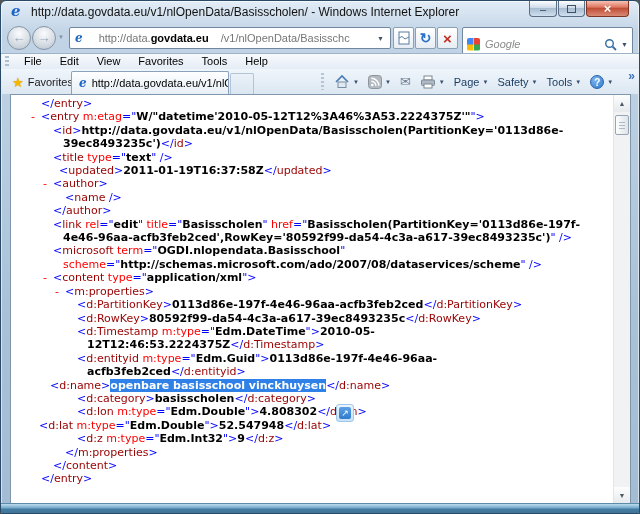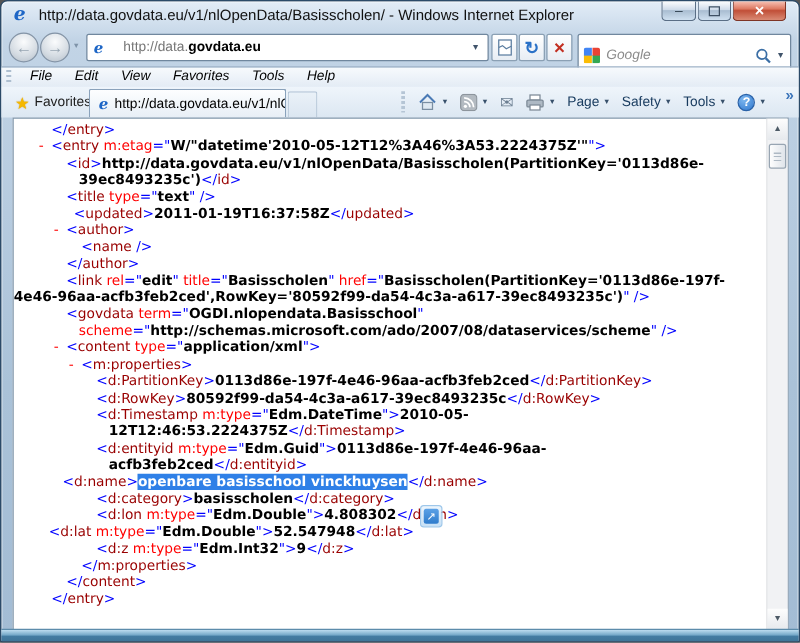--- a/index.html
+++ b/index.html
@@ -55,21 +55,21 @@
       linear-gradient(#4285f4,#4285f4) 0 0/50% 50% no-repeat,
       linear-gradient(#ea4335,#ea4335) 100% 0/50% 50% no-repeat,
       linear-gradient(#fbbc05,#fbbc05) 0 100%/50% 50% no-repeat,
       linear-gradient(#34a853,#34a853) 100% 100%/50% 50% no-repeat;}
   .search-text{font-size:11px;font-style:italic;color:#8b8b8b;}
   .search-right{margin-left:auto;display:flex;align-items:center;gap:4px;}
   .search-caret{font-size:7px;color:#41546b;}
   
   .menubar{position:absolute;left:0;top:52px;width:100%;height:16px;
     background:linear-gradient(180deg,#f7fafd,#e4ecf5);
-    border-top:1px solid #9fb3c8;display:flex;align-items:center;font-size:11px;color:#000;font-style:italic;}
+    border-top:1px solid #9fb3c8;display:flex;align-items:center;font-size:11px;color:#000;}
   .menugrip{width:4px;height:12px;margin:0 6px 0 4px;
     background:repeating-linear-gradient(180deg,#aebfd0 0 2px,transparent 2px 4px);}
   .menu-item{padding:0 9px;line-height:15px;}
   
   .favbar{position:absolute;left:0;top:68px;width:100%;height:25px;
     background:linear-gradient(180deg,#eff5fb,#dce7f2);}
   .fav-btn{position:absolute;left:6px;top:3px;height:20px;display:flex;align-items:center;
     font-size:11px;color:#1c1c1c;gap:4px;padding:0 5px;}
   .fav-star{color:#f5b800;font-size:13px;text-shadow:0 0 1px #c78d00;}
   .tab{position:absolute;left:70px;top:2px;width:158px;height:23px;
@@ -150,20 +150,21 @@
 
   <div class="navbar">
     <div class="navcircle back"><span>←</span></div>
     <div class="navcircle fwd"><span>→</span></div>
     <span class="nav-caret">▼</span>
 
     <div class="addressbox">
       <span class="addr-favicon">e</span>
       <span class="url-muted">http://data.</span>
         <span class="url-domain">govdata.eu</span>
+        <span class="url-muted">/v1/nlOpenData/Basisschc</span>
       <span class="addr-caret">▼</span>
     </div>
 
     <div class="mini-btn compat">
       <svg class="svg-icon" width="12" height="14" viewBox="0 0 12 14">
         <rect x="1" y="1" width="10" height="12" fill="#fff" stroke="#5b7da0"></rect>
         <path d="M1 7 L4 5.5 L7 8 L11 6" stroke="#5b7da0" fill="none"></path>
       </svg>
     </div>
     <div class="mini-btn refresh">
@@ -261,22 +262,22 @@
         <div class="xline" style="padding-left: 30px;"><span class="tk-p">&lt;/</span><span class="tk-t">entry</span><span class="tk-p">&gt;</span></div>
         <div class="xline" style="padding-left: 30px;"><span class="marker" style="left: 20px;">-</span><span class="tk-p">&lt;</span><span class="tk-t">entry</span><span class="tk-a"> m:etag</span><span class="tk-p">="</span><span class="tk-v">W/"datetime'2010-05-12T12%3A46%3A53.2224375Z'"</span><span class="tk-p">"&gt;</span></div>
         <div class="xline" style="padding-left: 42px;"><span class="tk-p">&lt;</span><span class="tk-t">id</span><span class="tk-p">&gt;</span><span class="tk-x">http://data.govdata.eu/v1/nlOpenData/Basisscholen(PartitionKey='0113d86e-</span></div>
         <div class="xline" style="padding-left: 52px;"><span class="tk-x">39ec8493235c')</span><span class="tk-p">&lt;/</span><span class="tk-t">id</span><span class="tk-p">&gt;</span></div>
         <div class="xline" style="padding-left: 42px;"><span class="tk-p">&lt;</span><span class="tk-t">title</span><span class="tk-a"> type</span><span class="tk-p">="</span><span class="tk-v">text</span><span class="tk-p">" /&gt;</span></div>
         <div class="xline" style="padding-left: 48px;"><span class="tk-p">&lt;</span><span class="tk-t">updated</span><span class="tk-p">&gt;</span><span class="tk-x">2011-01-19T16:37:58Z</span><span class="tk-p">&lt;/</span><span class="tk-t">updated</span><span class="tk-p">&gt;</span></div>
         <div class="xline" style="padding-left: 42px;"><span class="marker" style="left: 32px;">-</span><span class="tk-p">&lt;</span><span class="tk-t">author</span><span class="tk-p">&gt;</span></div>
         <div class="xline" style="padding-left: 54px;"><span class="tk-p">&lt;</span><span class="tk-t">name</span><span class="tk-p"> /&gt;</span></div>
         <div class="xline" style="padding-left: 42px;"><span class="tk-p">&lt;/</span><span class="tk-t">author</span><span class="tk-p">&gt;</span></div>
         <div class="xline" style="padding-left: 42px;"><span class="tk-p">&lt;</span><span class="tk-t">link</span><span class="tk-a"> rel</span><span class="tk-p">="</span><span class="tk-v">edit</span><span class="tk-p">" </span><span class="tk-a">title</span><span class="tk-p">="</span><span class="tk-v">Basisscholen</span><span class="tk-p">" </span><span class="tk-a">href</span><span class="tk-p">="</span><span class="tk-v">Basisscholen(PartitionKey='0113d86e-197f-</span></div>
-        <div class="xline" style=""><span class="tk-v">4e46-96aa-acfb3feb2ced',RowKey='80592f99-da54-4c3a-a617-39ec8493235c')</span><span class="tk-p">" /&gt;</span></div>
-        <div class="xline" style="padding-left: 42px;"><span class="tk-p">&lt;</span><span class="tk-t">govdata</span><span class="tk-a"> term</span><span class="tk-p">="</span><span class="tk-v">OGDI.nlopendata.Basisschool</span><span class="tk-p">"</span></div>
+        <div class="xline" style="padding-left: 52px;"><span class="tk-v">4e46-96aa-acfb3feb2ced',RowKey='80592f99-da54-4c3a-a617-39ec8493235c')</span><span class="tk-p">" /&gt;</span></div>
+        <div class="xline" style="padding-left: 42px;"><span class="tk-p">&lt;</span><span class="tk-t">microsoft</span><span class="tk-a"> term</span><span class="tk-p">="</span><span class="tk-v">OGDI.nlopendata.Basisschool</span><span class="tk-p">"</span></div>
         <div class="xline" style="padding-left: 52px;"><span class="tk-a">scheme</span><span class="tk-p">="</span><span class="tk-v">http://schemas.microsoft.com/ado/2007/08/dataservices/scheme</span><span class="tk-p">" /&gt;</span></div>
         <div class="xline" style="padding-left: 42px;"><span class="marker" style="left: 32px;">-</span><span class="tk-p">&lt;</span><span class="tk-t">content</span><span class="tk-a"> type</span><span class="tk-p">="</span><span class="tk-v">application/xml</span><span class="tk-p">"&gt;</span></div>
         <div class="xline" style="padding-left: 54px;"><span class="marker" style="left: 44px;">-</span><span class="tk-p">&lt;</span><span class="tk-t">m:properties</span><span class="tk-p">&gt;</span></div>
         <div class="xline" style="padding-left: 66px;"><span class="tk-p">&lt;</span><span class="tk-t">d:PartitionKey</span><span class="tk-p">&gt;</span><span class="tk-x">0113d86e-197f-4e46-96aa-acfb3feb2ced</span><span class="tk-p">&lt;/</span><span class="tk-t">d:PartitionKey</span><span class="tk-p">&gt;</span></div>
         <div class="xline" style="padding-left: 66px;"><span class="tk-p">&lt;</span><span class="tk-t">d:RowKey</span><span class="tk-p">&gt;</span><span class="tk-x">80592f99-da54-4c3a-a617-39ec8493235c</span><span class="tk-p">&lt;/</span><span class="tk-t">d:RowKey</span><span class="tk-p">&gt;</span></div>
         <div class="xline" style="padding-left: 66px;"><span class="tk-p">&lt;</span><span class="tk-t">d:Timestamp</span><span class="tk-a"> m:type</span><span class="tk-p">="</span><span class="tk-v">Edm.DateTime</span><span class="tk-p">"&gt;</span><span class="tk-x">2010-05-</span></div>
         <div class="xline" style="padding-left: 76px;"><span class="tk-x">12T12:46:53.2224375Z</span><span class="tk-p">&lt;/</span><span class="tk-t">d:Timestamp</span><span class="tk-p">&gt;</span></div>
         <div class="xline" style="padding-left: 66px;"><span class="tk-p">&lt;</span><span class="tk-t">d:entityid</span><span class="tk-a"> m:type</span><span class="tk-p">="</span><span class="tk-v">Edm.Guid</span><span class="tk-p">"&gt;</span><span class="tk-x">0113d86e-197f-4e46-96aa-</span></div>
         <div class="xline" style="padding-left: 76px;"><span class="tk-x">acfb3feb2ced</span><span class="tk-p">&lt;/</span><span class="tk-t">d:entityid</span><span class="tk-p">&gt;</span></div>
         <div class="xline" style="padding-left: 39px;"><span class="tk-p">&lt;</span><span class="tk-t">d:name</span><span class="tk-p">&gt;</span><span class="tk-s">openbare basisschool vinckhuysen</span><span class="tk-p">&lt;/</span><span class="tk-t">d:name</span><span class="tk-p">&gt;</span></div>

